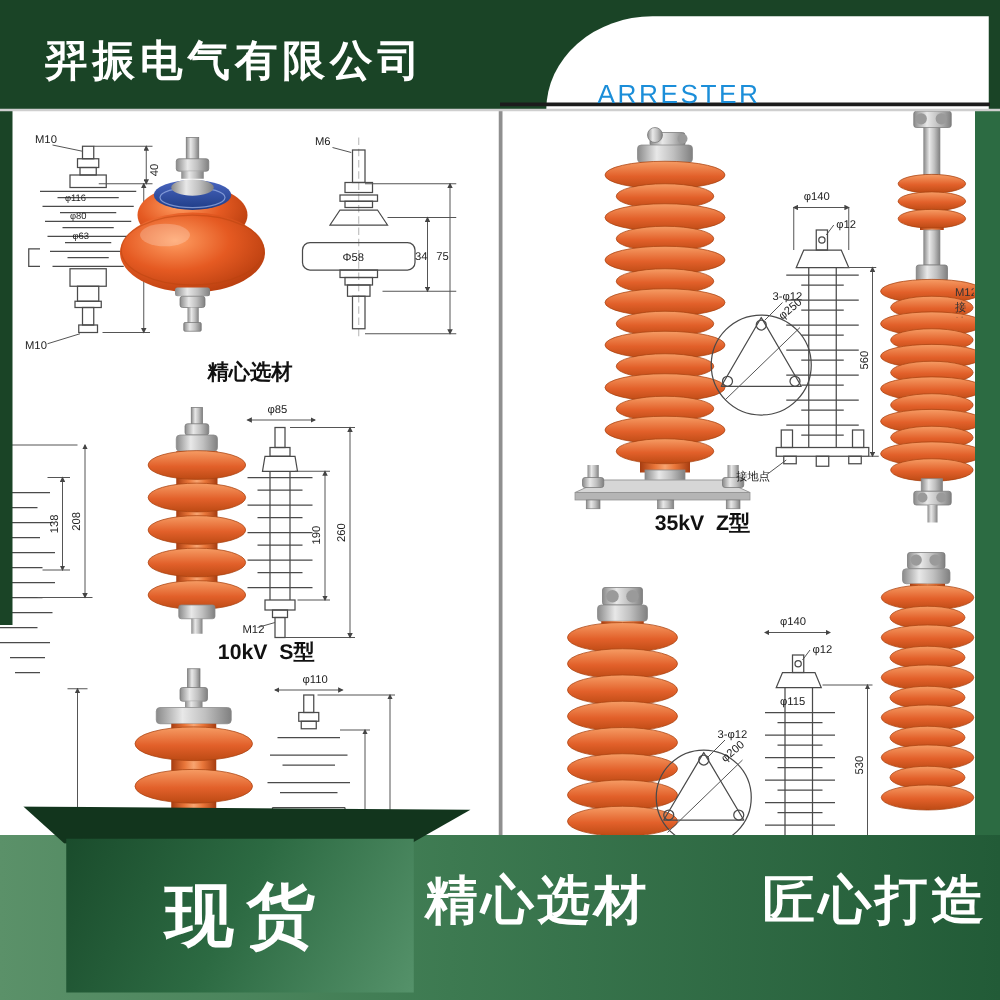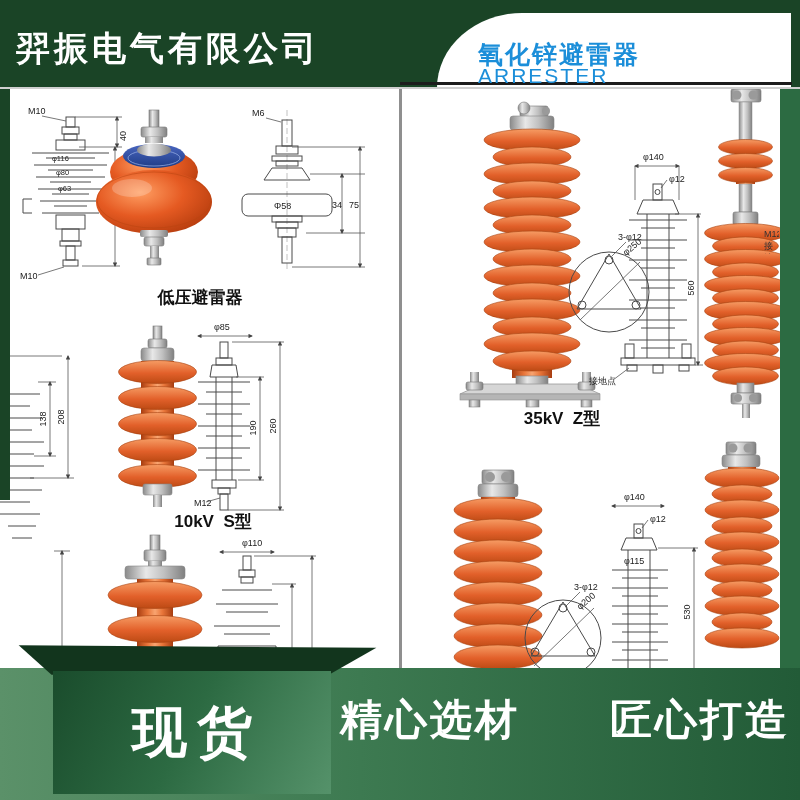--- a/index.html
+++ b/index.html
@@ -1,21 +1,21 @@
 <!DOCTYPE html>
 <html><head>
 <meta charset="utf-8">
 <style>
   html,body{margin:0;padding:0;background:#ffffff;}
   .page{position:relative;width:800px;height:800px;background:#fff;overflow:hidden;
         font-family:"Liberation Sans","DejaVu Sans",sans-serif;}
   .abs{position:absolute;}
   
   .header{left:0;top:0;width:800px;height:88px;background:#1a4426;z-index:5;}
-  .company{left:16px;top:26px;font-size:34px;font-weight:bold;color:#ffffff;letter-spacing:4px;white-space:pre;}
+  .company{left:36px;top:26px;font-size:34px;font-weight:bold;color:#ffffff;letter-spacing:4px;white-space:pre;}
   .htab{left:437px;top:13px;width:354px;height:75px;background:#ffffff;border-top-left-radius:85px 75px;}
   .hline-dark{left:400px;top:82px;width:392px;height:3px;background:#1c1c1c;}
   .hline-gray{left:0px;top:87px;width:800px;height:2px;background:#cfcfcf;z-index:6;}
   .title-cn{left:478px;top:38px;font-size:25px;font-weight:bold;color:#1b8ed9;letter-spacing:2px;white-space:pre;}
   .title-en{left:478px;top:64px;font-size:21px;font-weight:normal;color:#1b8ed9;letter-spacing:2px;}
   
   .strip-left{left:0;top:88px;width:10px;height:412px;background:#1a4426;z-index:3;}
   .strip-right{left:780px;top:88px;width:20px;height:580px;background:#2c6b42;z-index:3;}
   .vdivider{left:399px;top:88px;width:3px;height:580px;background:#8f8f8f;z-index:2;}
   
@@ -77,21 +77,20 @@
       <marker id="ar" viewBox="0 0 10 10" refX="8" refY="5" markerWidth="5.5" markerHeight="5.5" orient="auto-start-reverse">
         <path d="M0,0 L10,5 L0,10 z" fill="#444"></path>
       </marker>
     </defs>
   </svg>
 
   <div class="abs header">
     <div class="abs htab"></div>
     <div class="abs hline-dark"></div>
     <div class="abs company">羿振电气有限公司</div>
-    <div class="abs title-cn">氧化锌避雷器</div>
     <div class="abs title-en">ARRESTER</div>
   </div>
   <div class="abs hline-gray"></div>
 
   <svg class="abs" style="left:12px;top:103px;z-index:1" width="125" height="182" viewBox="0 0 125 182">
     <g class="ln">
       <rect x="54" y="14" width="9" height="10"></rect>
         <rect x="50" y="24" width="17" height="7"></rect>
       <rect x="52" y="31" width="13" height="6"></rect>
         <rect x="44" y="37" width="29" height="10"></rect>
@@ -152,21 +151,21 @@
     <text class="dt" x="26" y="12">M6</text>
     <path class="dim" d="M40,14 L55,18"></path>
     <text class="dt" x="48" y="105">Φ58</text>
     <path class="dim" d="M84,70 H139 M80,129 H139 M66,43 H139 M66,163 H139"></path>
     <line class="dim" x1="116" y1="70" x2="116" y2="129" marker-start="url(#ar)" marker-end="url(#ar)"></line>
     <line class="dim" x1="134" y1="43" x2="134" y2="163" marker-start="url(#ar)" marker-end="url(#ar)"></line>
     <text class="dt" x="106" y="104">34</text>
     <text class="dt" x="123" y="104">75</text>
   </svg>
 
-  <div class="abs slabel" style="left:140px;top:286px;width:120px;">低压避雷器</div>
+  <div class="abs slabel" style="left:140px;top:286px;width:120px;">精心选材</div>
 
   <svg class="abs" style="left:0px;top:336px;z-index:1" width="112" height="230" viewBox="0 0 112 230">
     <path class="ln" d="M0,58 H40 M0,70 H30 M0,82 H42 M0,94 H32 M0,106 H44 M0,118 H34 M0,130 H44 M0,142 H34 M0,154 H42 M0,166 H30 M0,178 H40 M8,190 H36 M12,202 H32"></path>
     <path class="dim" d="M0,20 H62 M38,46 H56 M34,120 H56 M30,142 H74"></path>
     <line class="dim" x1="50" y1="46" x2="50" y2="120" marker-start="url(#ar)" marker-end="url(#ar)"></line>
     <line class="dim" x1="68" y1="20" x2="68" y2="142" marker-start="url(#ar)" marker-end="url(#ar)"></line>
     <text class="dt" transform="translate(46,83) rotate(-90)" text-anchor="middle">138</text>
     <text class="dt" transform="translate(64,81) rotate(-90)" text-anchor="middle">208</text>
   </svg>
 

